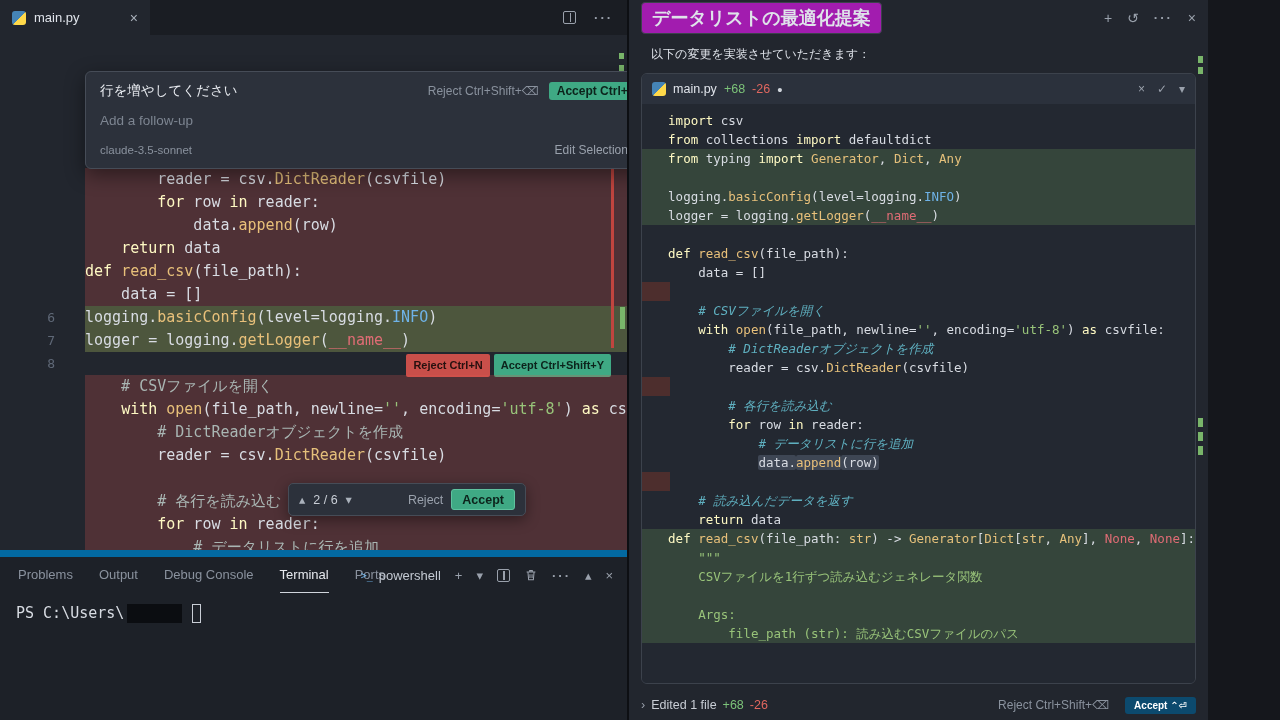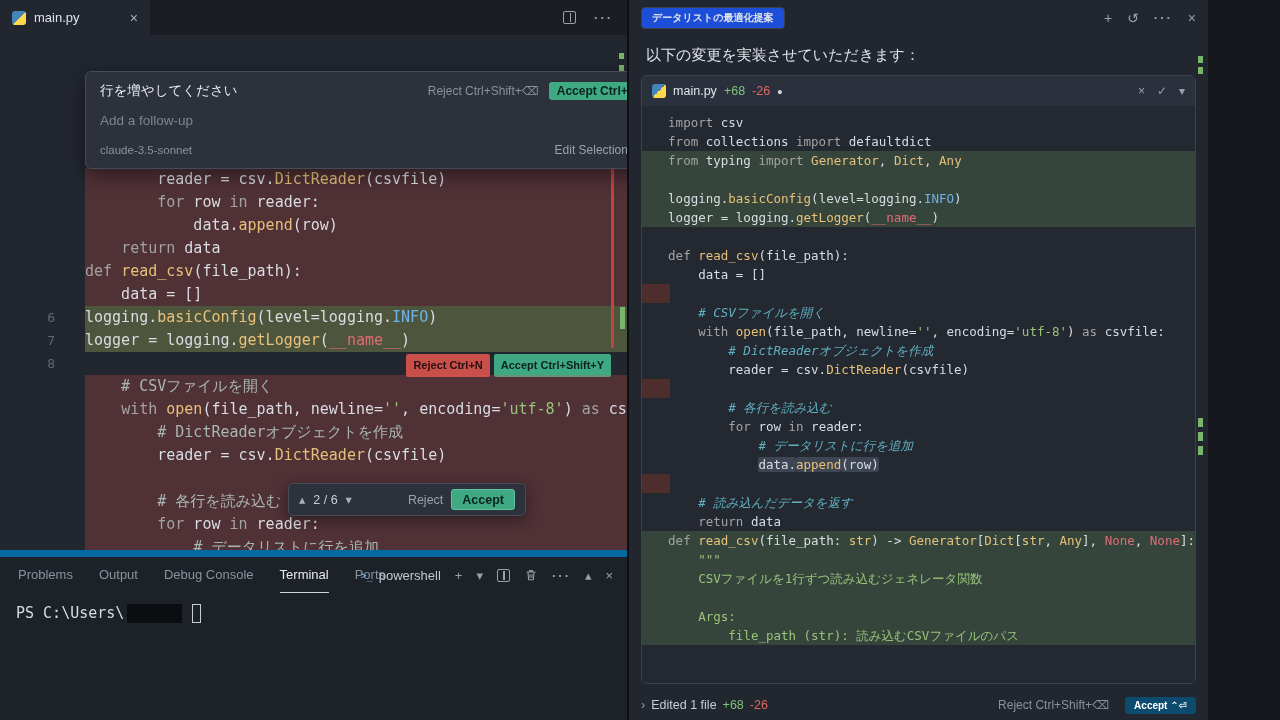--- a/index.html
+++ b/index.html
@@ -19,21 +19,21 @@
 .dots{letter-spacing:2px;font-weight:700;font-size:13px;}
 
 .editor{flex:1;position:relative;overflow:hidden;background:#22262e;}
 .elines{position:absolute;left:0;top:133px;right:0;}
 .eline{display:flex;height:23px;font:15px/23px "DejaVu Sans Mono",monospace;}
 .enum{width:85px;flex:none;text-align:right;padding-right:30px;color:#5f6877;font-size:13px;line-height:23px;}
 .ebody{flex:1;white-space:pre;position:relative;}
 .eline.bgdel .ebody{background:rgba(224,88,78,0.24);}
 .eline.bgadd .ebody{background:rgba(180,200,95,0.30);}
 
-.tk-p{color:#d8dce3}.tk-kw{color:#a3a3a3}.tk-fn{color:#e8c07a}.tk-cls{color:#e5c07b}
+.tk-p{color:#d8dce3}.tk-kw{color:#fef9c3}.tk-fn{color:#e8c07a}.tk-cls{color:#e5c07b}
 .tk-str{color:#98c379}.tk-num{color:#6fb3e8}.tk-red{color:#e06c75}.tk-doc{color:#98c379}
 .editor .tk-cm{color:#a9b6b3}
 .card-code .tk-cm{color:#5fb0c0;font-style:italic}
 .hl{background:#3e4654;border-radius:2px;}
 
 .linechips{position:absolute;right:16px;top:2px;display:flex;gap:4px;font-family:"Liberation Sans",sans-serif;}
 .chip{font-size:11px;font-weight:700;padding:4px 7px;border-radius:2px;line-height:15px;}
 .chip-rej{background:#c94f4a;color:#26100f;}
 .chip-acc{background:#3fa984;color:#0c231b;}
 
@@ -66,23 +66,23 @@
 .pt-actions{position:absolute;right:14px;top:0;height:36px;display:flex;align-items:center;gap:14px;color:#9aa1ac;font-size:13px;}
 .shell{display:flex;align-items:center;gap:6px;color:#c3c9d2;}
 .shellico{font:10px "DejaVu Sans Mono",monospace;color:#6fb3e8;}
 .term{padding:10px 16px;font:15px/20px "DejaVu Sans Mono",monospace;color:#d8dce3;display:flex;align-items:flex-end;}
 .redact{width:55px;height:19px;background:#0b0d11;display:inline-block;margin-left:3px;}
 .cursor{width:9px;height:19px;border:1.5px solid #c9ced6;display:inline-block;margin-left:10px;}
 
 
 .rp{flex:1;background:#22262e;border-left:2px solid #0d0f13;display:flex;flex-direction:column;position:relative;}
 .rph{height:36px;display:flex;align-items:center;padding:0 12px;flex:none;}
-.rptitle{background:#1d4ed8;border:1px solid #3c424c;border-radius:4px;padding:3px 10px;font-size:10px;font-weight:700;color:#dfe3ea;}
+.rptitle{background:#a21caf;border:1px solid #3c424c;border-radius:4px;padding:3px 10px;font-size:18px;font-weight:700;color:#dfe3ea;}
 .rpicons{margin-left:auto;display:flex;gap:15px;color:#9aa1ac;font-size:14px;}
-.rpintro{padding:10px 17px 6px;font-size:15px;color:#dfe3ea;flex:none;}
+.rpintro{padding:10px 22px 6px;font-size:12px;color:#dfe3ea;flex:none;}
 .card{margin:4px 12px 6px;border:1px solid #3c424c;border-radius:6px;background:#242933;overflow:hidden;display:flex;flex-direction:column;flex:1;}
 .cardh{height:30px;background:#2b313c;display:flex;align-items:center;gap:7px;padding:0 10px;font-size:12.5px;color:#dfe3ea;flex:none;}
 .stat-add{color:#7cc379;}.stat-del{color:#e0675f;}
 .moddot{color:#d0d5dc;font-size:15px;line-height:1;}
 .cardh-icons{margin-left:auto;display:flex;gap:12px;color:#9aa1ac;font-size:12px;}
 .card-code{flex:1;overflow:hidden;padding-top:7px;background:#232831;}
 .crow{height:19px;line-height:19px;font:12.5px/19px "DejaVu Sans Mono",monospace;white-space:pre;padding-left:26px;position:relative;overflow:hidden;}
 .crow.bgadd{background:rgba(120,175,95,0.22);}
 .gutdel{position:absolute;left:0;top:0;bottom:0;width:28px;background:#4d2e2d;}
 .rpfoot{height:30px;flex:none;display:flex;align-items:center;padding:0 12px;gap:6px;font-size:12.5px;color:#c9ced6;}

